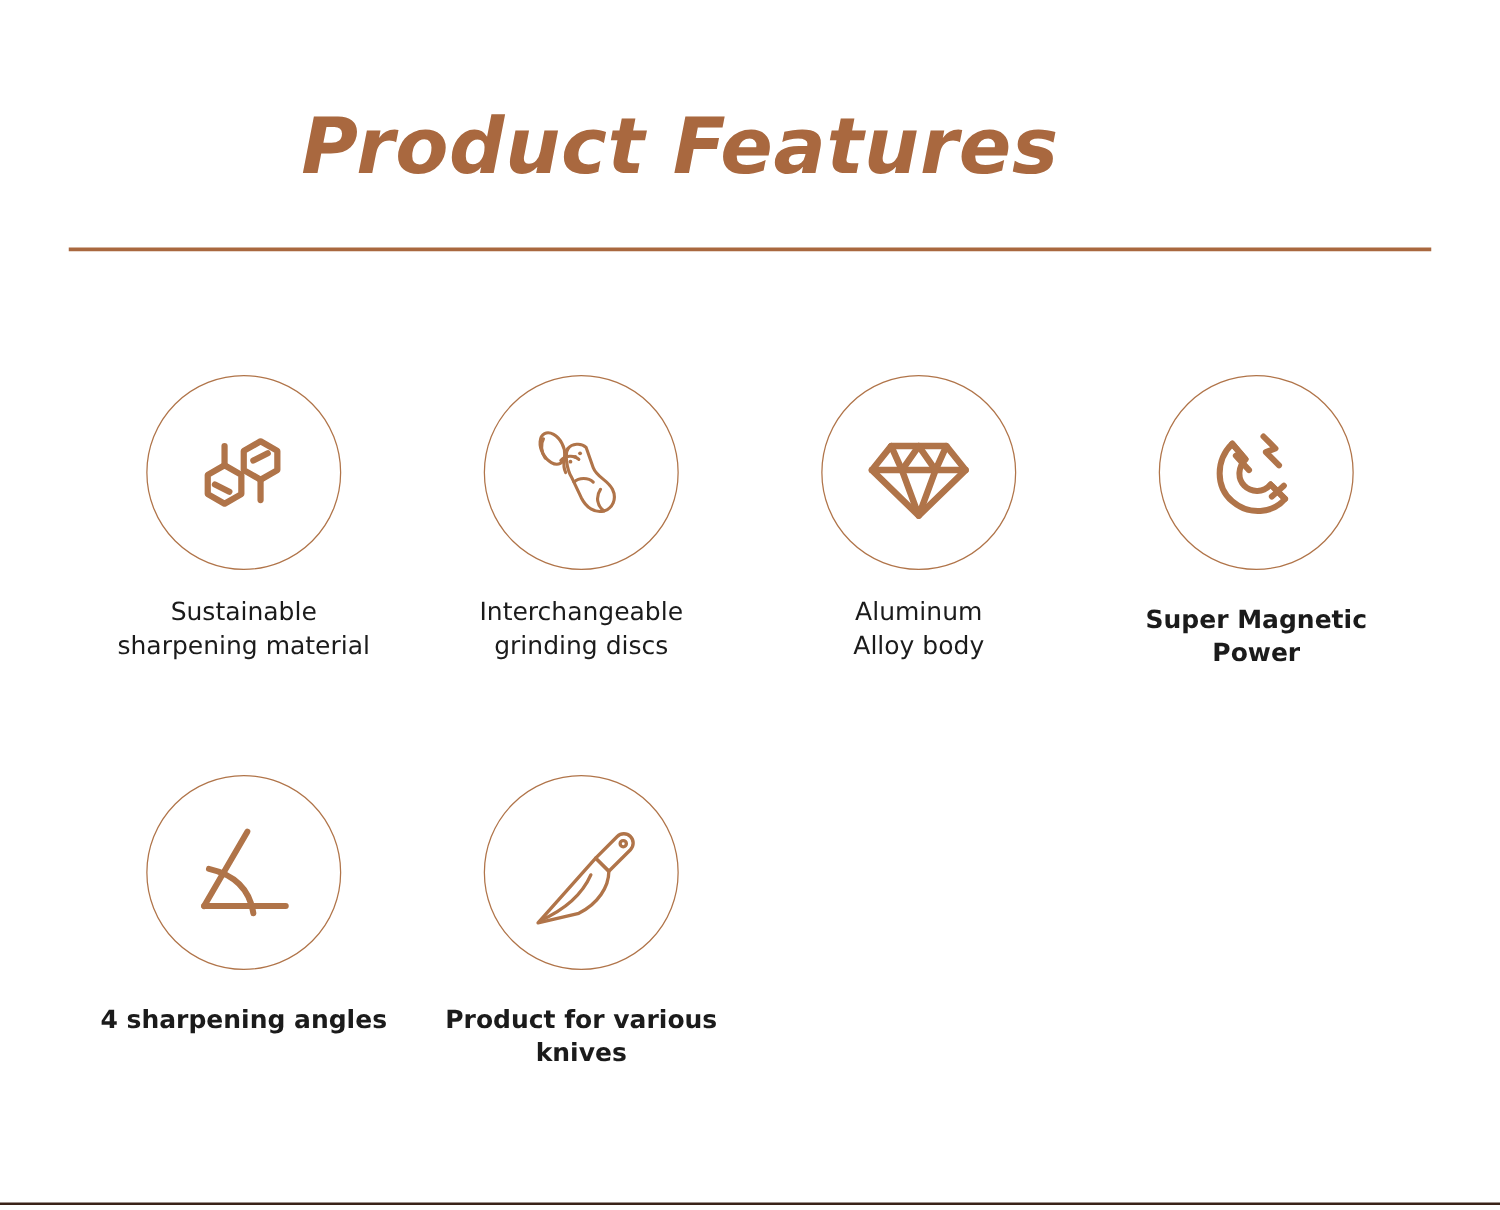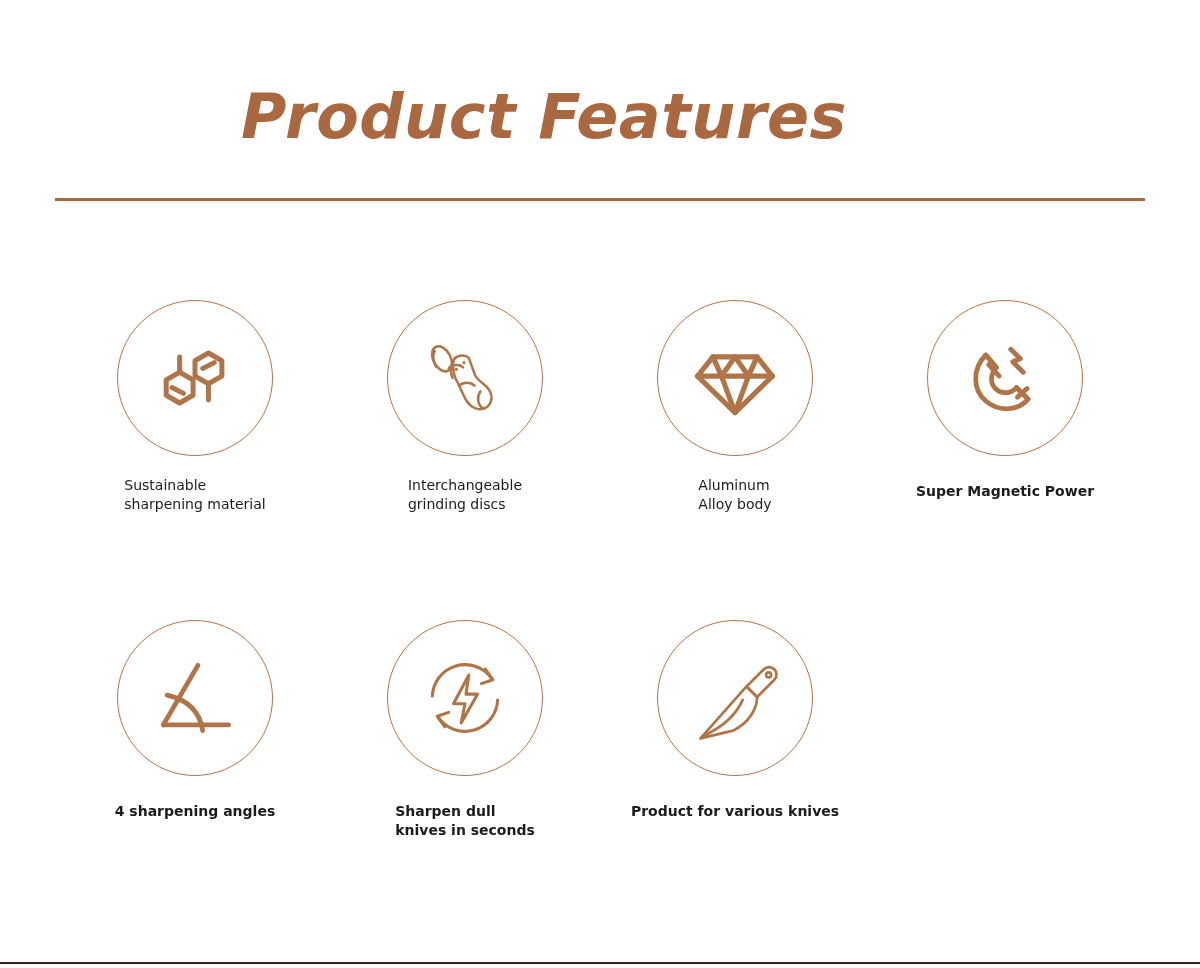--- a/index.html
+++ b/index.html
@@ -86,23 +86,23 @@
   }
 
   .icon-circle svg {
     display: block;
     width: 96px;
     height: 96px;
   }
 
   .feature-label {
     margin-top: 22px;
-    text-align: left;
+    text-align: center;
     font-family: "DejaVu Sans", sans-serif;
-    font-size: 14px;
+    font-size: 20px;
     font-weight: 400;
     color: #1b1b1b;
     line-height: 1.36;
     white-space: pre-line;
     max-width: 250px;
   }
 
   
   .r1 .feature-label { margin-top: 20px; }
   .r2 .feature-label { margin-top: 26px; font-weight: bold; }
@@ -190,33 +190,20 @@
       <div class="icon-circle">
         <svg viewBox="0 0 100 100" fill="none" stroke="#b07449" stroke-width="5" stroke-linecap="round" stroke-linejoin="round">
           <line x1="17" y1="78" x2="85" y2="78"></line>
           <line x1="53" y1="16" x2="17" y2="78"></line>
           <path d="M21 47 C43 52 55 64 58 84"></path>
         </svg>
       </div>
       <div class="feature-label">4 sharpening angles</div>
     </div>
 
-    <div class="feature r2">
-      <div class="icon-circle">
-        <svg viewBox="0 0 100 100" fill="none" stroke="#b07449" stroke-width="3.2" stroke-linecap="round" stroke-linejoin="round">
-          <path d="M16 48 A34 34 0 0 1 78 30"></path>
-          <path d="M71 20 L79 31 L67 35"></path>
-          <path d="M84 52 A34 34 0 0 1 22 70"></path>
-          <path d="M29 80 L21 69 L33 65"></path>
-          <path d="M54 26 L38 56 H50 L46 76 L63 46 H51 Z"></path>
-        </svg>
-      </div>
-      <div class="feature-label">Sharpen dull
-knives in seconds</div>
-    </div>
 
     <div class="feature r2">
       <div class="icon-circle">
         <svg viewBox="0 0 100 100" fill="none" stroke="#b07449" stroke-width="2.8" stroke-linecap="round" stroke-linejoin="round">
 
           <path d="M62 38 L80 20 C83 17 88 17 91 20 C94 23 94 28 91 31 L73 49 Z"></path>
           <circle cx="85" cy="26" r="2.6"></circle>
 
           <path d="M62 38 L73 49 C73 62 64 76 48 84 L14 92 Z"></path>
           <path d="M16 90 C34 82 50 70 58 52"></path>

